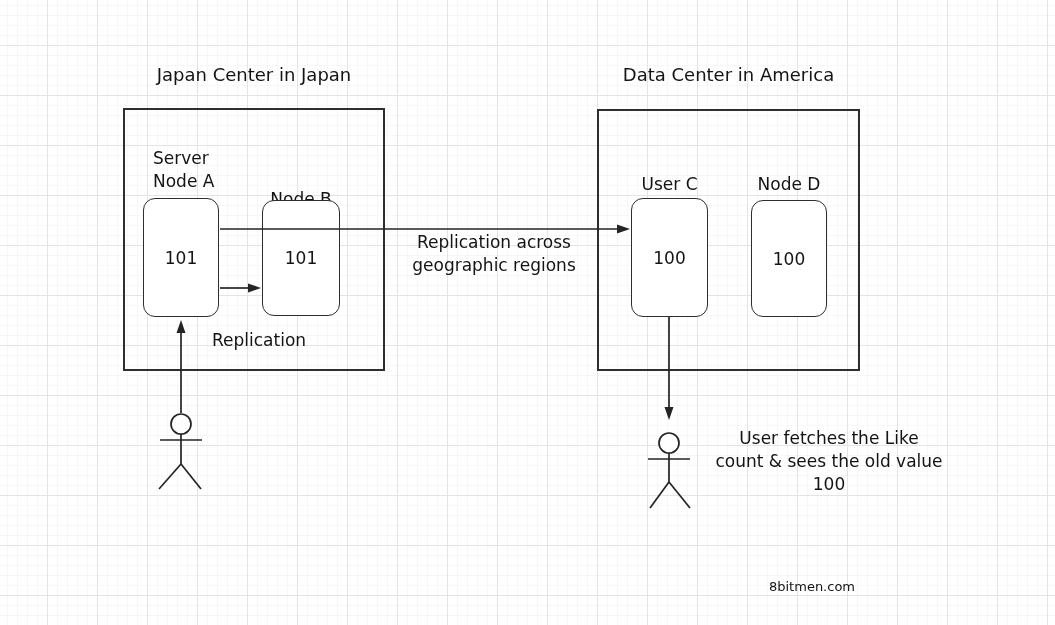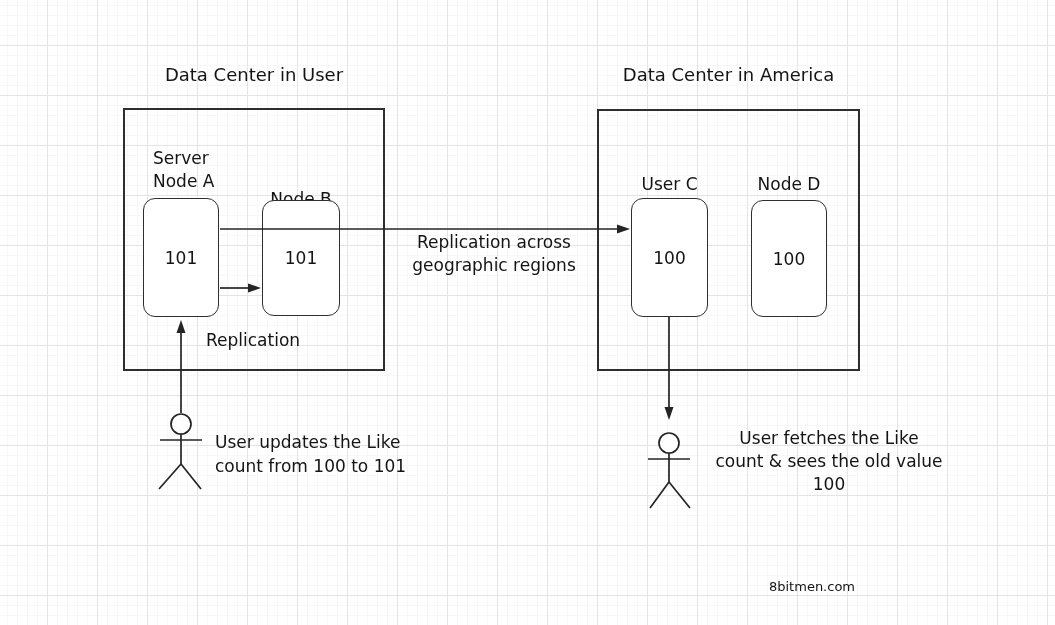--- a/index.html
+++ b/index.html
@@ -59,21 +59,21 @@
   svg .ahead { fill: #242424; stroke: none; }
 </style>
 </head>
 <body>
 
 <div class="canvas">
 
   <div class="dc-box" style="left:123px; top:108px; width:262px; height:263px;"></div>
   <div class="dc-box" style="left:597px; top:109px; width:263px; height:262px;"></div>
 
-  <div class="txt center dc-title" style="left:123px; top:64px; width:262px;">Data Center in User</div>
+  <div class="txt center dc-title" style="left:123px; top:64px; width:262px;">Japan Center in Japan</div>
   <div class="txt center dc-title" style="left:597px; top:64px; width:263px;">Data Center in America</div>
 
   <div class="txt" style="left:153px; top:147px;">Server
 Node A</div>
   <div class="txt center" style="left:262px; top:188px; width:78px;">Node B</div>
   <div class="txt center" style="left:631px; top:173px; width:77px;">User C</div>
   <div class="txt center" style="left:751px; top:173px; width:76px;">Node D</div>
 
   <div class="node" style="left:143px; top:198px; width:76px; height:119px;">
     <span>101</span>
@@ -81,25 +81,23 @@
   <div class="node" style="left:262px; top:200px; width:78px; height:116px;">
     <span>101</span>
   </div>
   <div class="node" style="left:631px; top:198px; width:77px; height:119px;">
     <span>100</span>
   </div>
   <div class="node" style="left:751px; top:200px; width:76px; height:117px;">
     <span>100</span>
   </div>
 
-  <div class="txt" style="left:206px; top:329px;">Replication</div>
+  <div class="txt" style="left:212px; top:329px;">Replication</div>
   <div class="txt center" style="left:374px; top:231px; width:240px;">Replication across
 geographic regions</div>
-  <div class="txt caption-left" style="left:215px; top:430px;">User updates the Like
-count from 100 to 101</div>
   <div class="txt center" style="left:707px; top:427px; width:244px;">User fetches the Like
 count &amp; sees the old value
 100</div>
 
   <div class="txt center watermark" style="left:731px; top:575px; width:162px;">8bitmen.com</div>
 
   <svg class="overlay" viewBox="0 0 1055 625">
 
     <g>
       <line class="stroke" x1="220" y1="288" x2="250" y2="288"></line>

